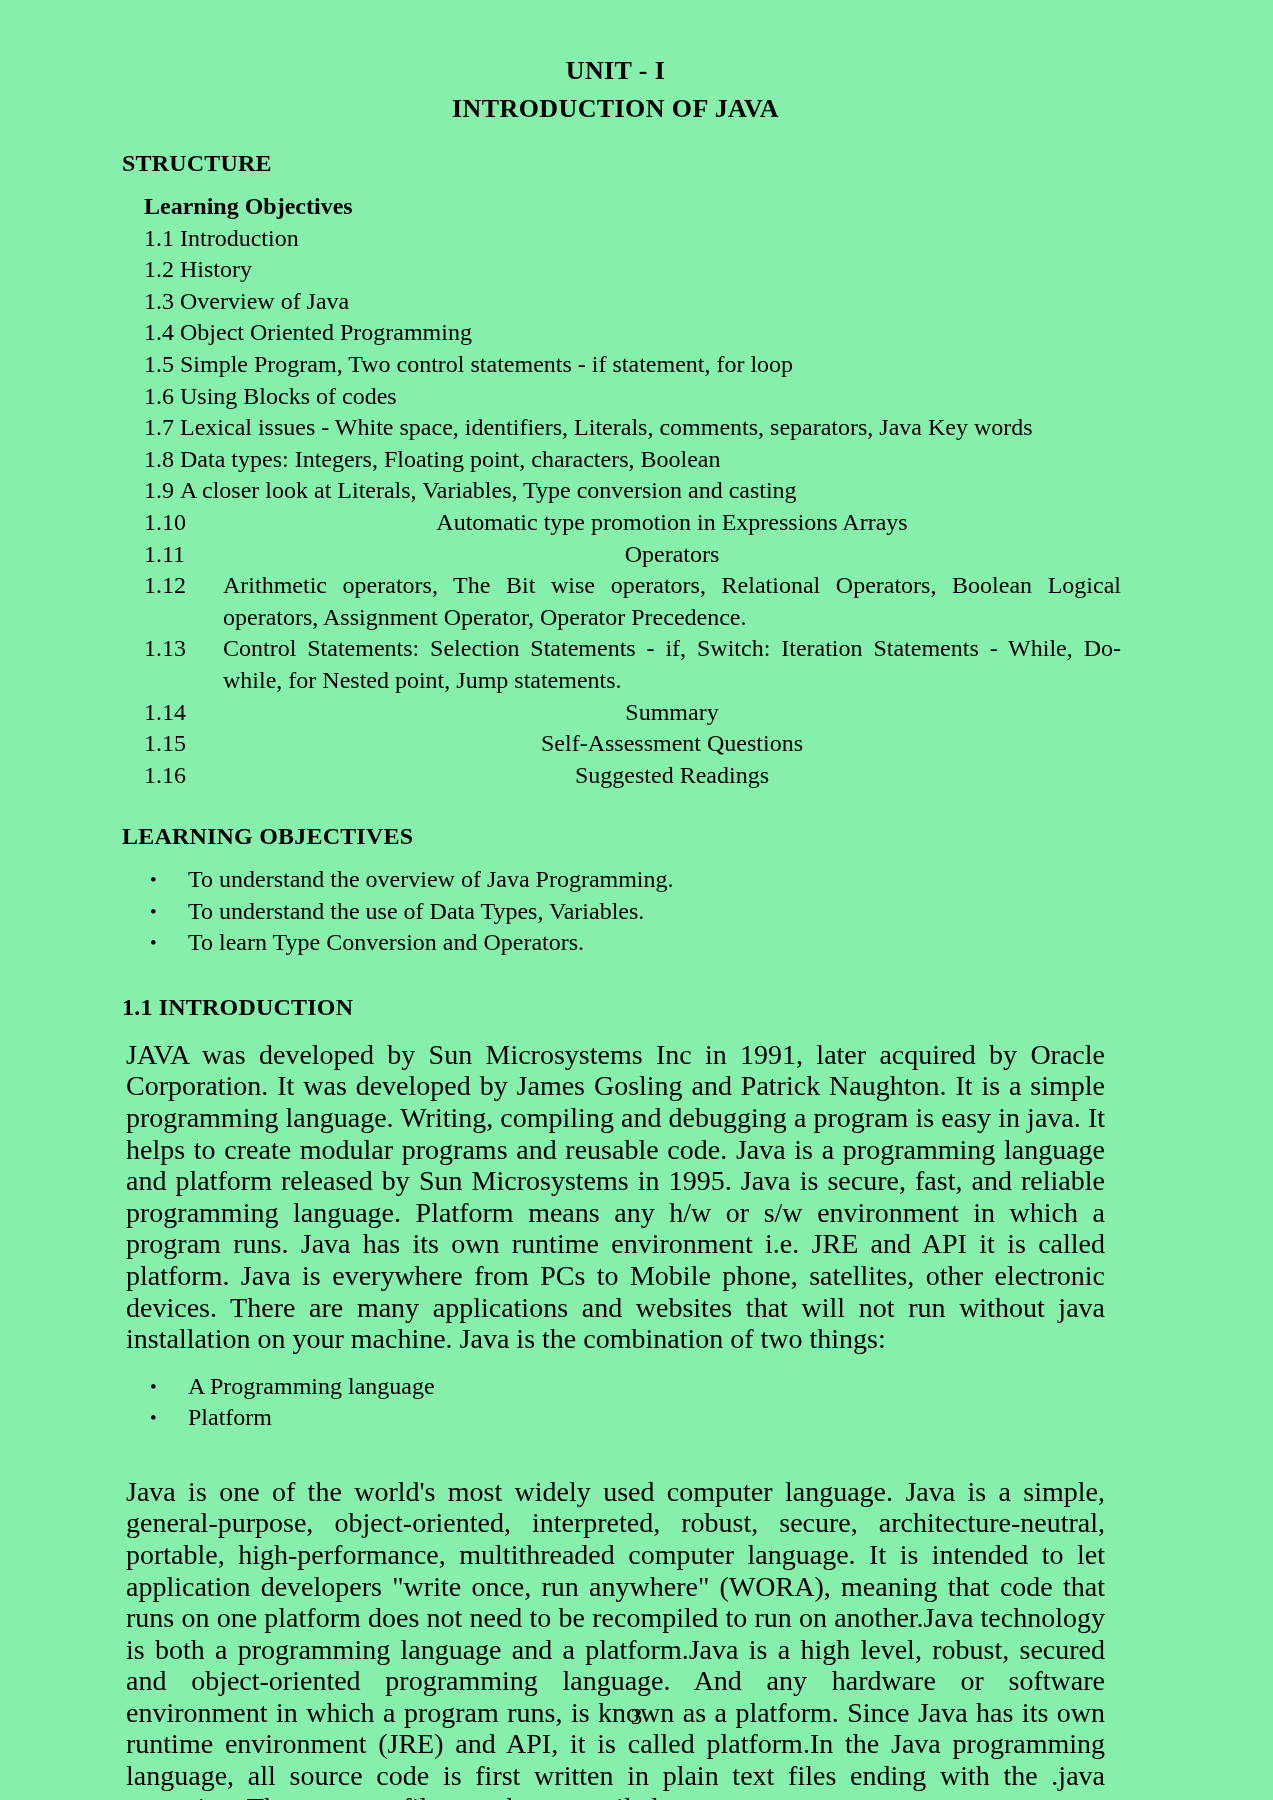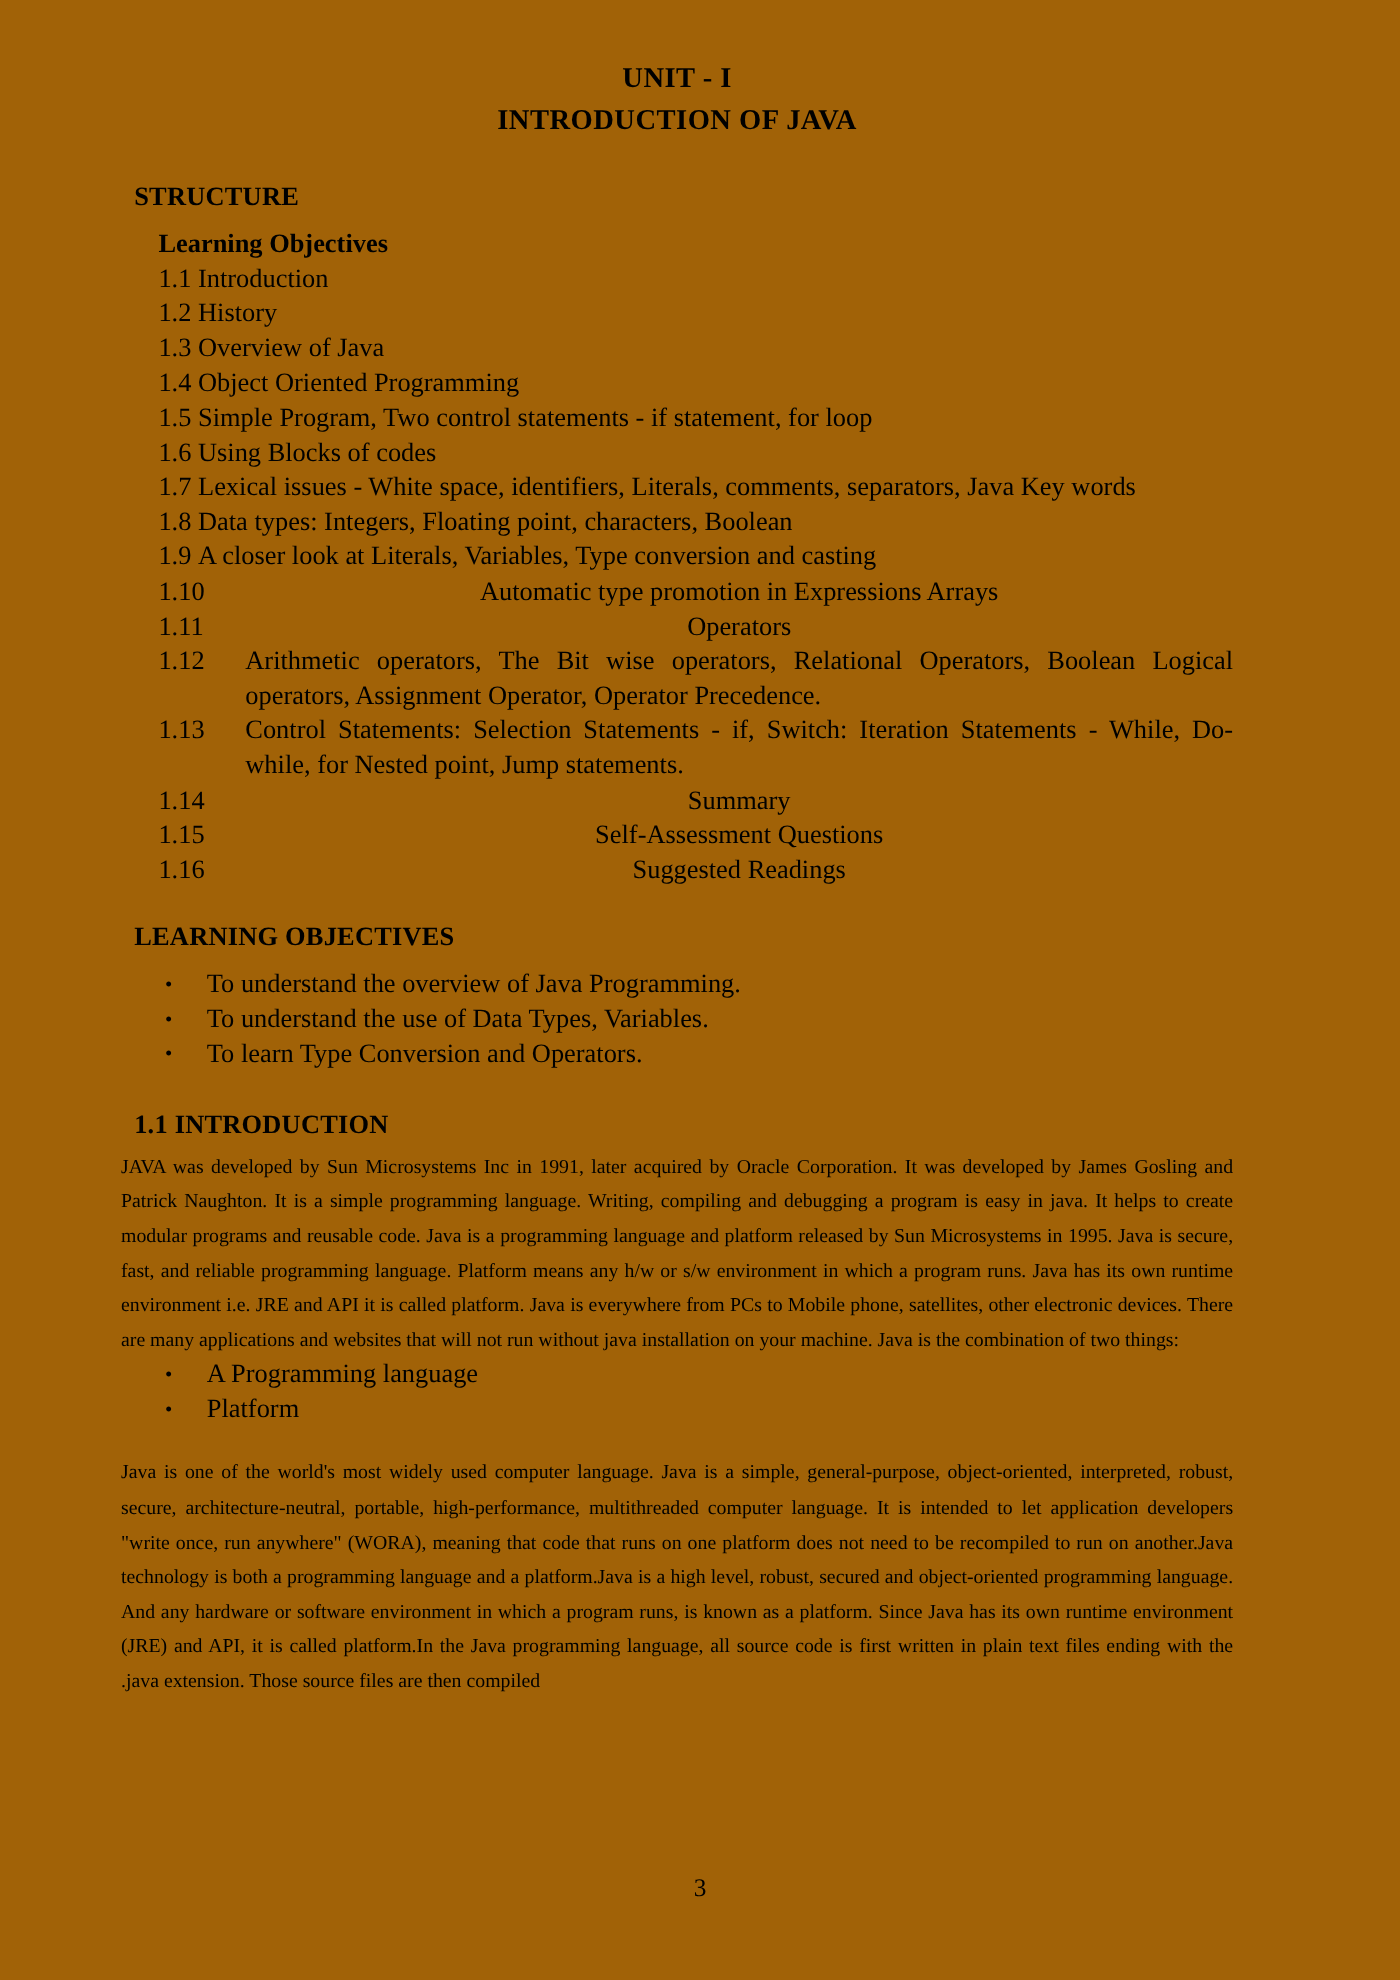--- a/index.html
+++ b/index.html
@@ -10,40 +10,40 @@
   }
   body {
     font-family: "Liberation Serif", "DejaVu Serif", serif;
     color: #000000;
   }
   .page {
     position: relative;
     width: 1273px;
     height: 1800px;
     margin: 0 auto;
-    background: #a16207;
+    background: #86efac;
     box-sizing: border-box;
     padding: 52px 152px 0 110px;
     overflow: hidden;
   }
   .content {
     width: 1011px;
   }
 
   
   .doc-title {
     text-align: center;
     font-weight: bold;
     font-size: 26px;
     line-height: 38px;
     letter-spacing: 0.4px;
     margin: 0;
   }
   .doc-title.second {
-    margin-bottom: 36px;
+    margin-bottom: 20px;
   }
 
   .section-head {
     font-weight: bold;
     font-size: 24px;
     line-height: 31px;
     margin: 12px;
     letter-spacing: 0.2px;
   }
   .section-head.spaced-top {
@@ -104,25 +104,25 @@
   .bullets li .dot {
     position: absolute;
     left: 40px;
     top: 0;
     font-size: 19px;
     line-height: 31.5px;
   }
 
   
   .para {
-    font-size: 18px;
+    font-size: 28px;
     line-height: 31.6px;
     text-align: justify;
     text-justify: inter-word;
-    margin: 0;
+    margin: 16px;
     hyphens: none;
   }
   .gap-md { height: 26px; }
 
   
   .page-number {
     position: absolute;
     left: 0;
     right: 0;
     bottom: 70px;

